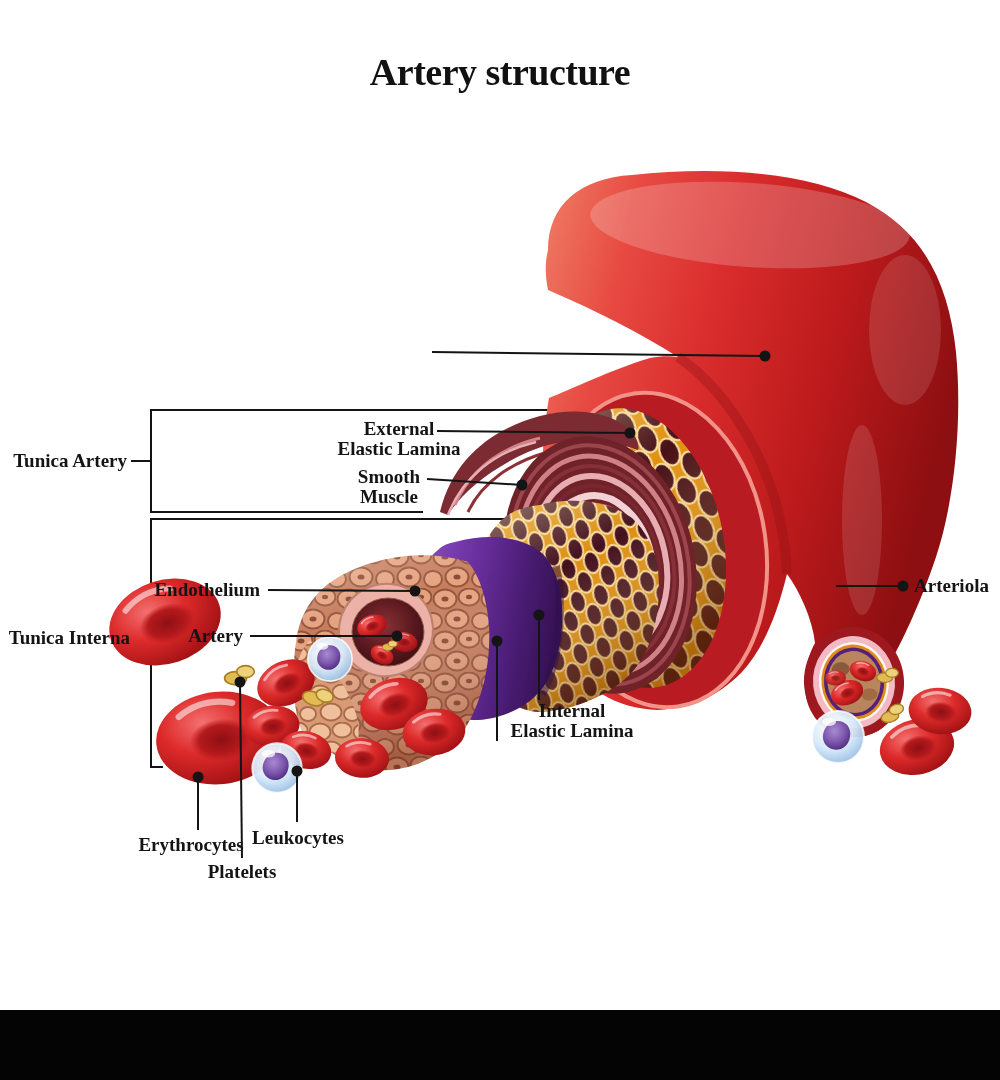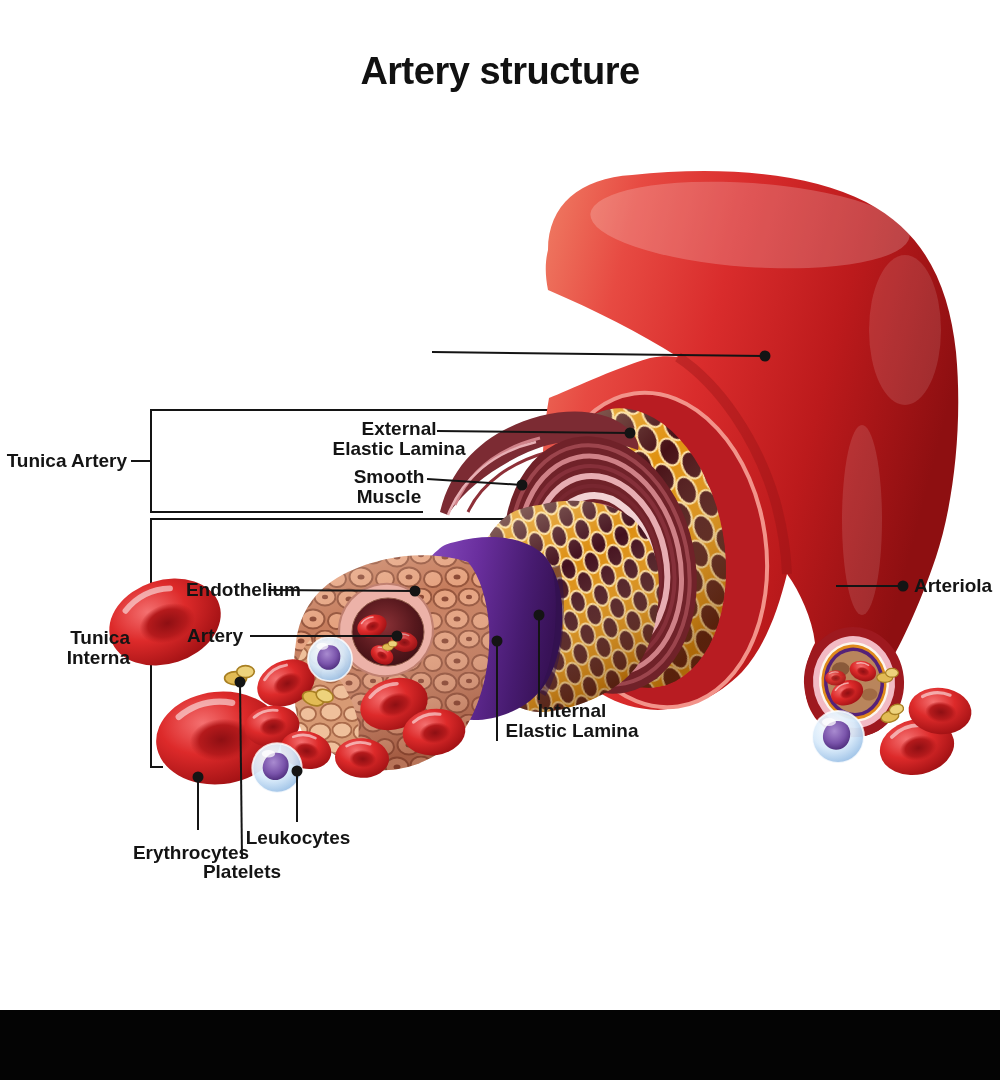--- a/index.html
+++ b/index.html
@@ -1,36 +1,36 @@
 <!DOCTYPE html>
 <html><head>
 <meta charset="utf-8">
 <style>
   html,body{margin:0;padding:0;background:#ffffff;}
   #stage{position:relative;width:1000px;height:1080px;background:#ffffff;overflow:hidden;
-         font-family:Liberation Sans, sans-serif;}
+         font-family:Liberation Serif, serif;}
   #art{position:absolute;left:0;top:0;}
   .title{position:absolute;left:0;right:0;top:50px;text-align:center;
          font-size:38px;font-weight:bold;color:#111;letter-spacing:-0.5px;}
   .label{position:absolute;font-size:19px;font-weight:bold;color:#141414;
          line-height:20px;white-space:pre-line;}
   .l-center{text-align:center;}
   .l-right{text-align:right;}
   .l-left{text-align:left;}
   .lab-tunica-externa{left:340px;top:337px;width:120px;}
   .lab-external-el{left:322px;top:419px;width:154px;}
   .lab-smooth{left:329px;top:467px;width:120px;}
   .lab-tmedia{left:2px;top:451px;width:125px;}
   .lab-tinterna{left:2px;top:628px;width:128px;}
-  .lab-endo{left:140px;top:580px;width:120px;margin-left:41px;}
+  .lab-endo{left:140px;top:580px;width:120px;}
   .lab-lumen{left:143px;top:626px;width:100px;}
   .lab-internal-el{left:495px;top:701px;width:154px;}
   .lab-basement{left:427px;top:743px;width:140px;}
   .lab-arteriola{left:914px;top:576px;width:110px;}
-  .lab-ery{left:121px;top:835px;width:140px;margin-top:8px;}
+  .lab-ery{left:121px;top:835px;width:140px;}
   .lab-leu{left:239px;top:828px;width:118px;}
   .lab-plt{left:183px;top:862px;width:118px;}
   .wm-bar{position:absolute;left:0;top:1010px;width:1000px;height:70px;background:#040404;}
 </style>
 </head>
 <body>
 
 <div id="stage">
 
   <div class="title">Artery structure</div>

